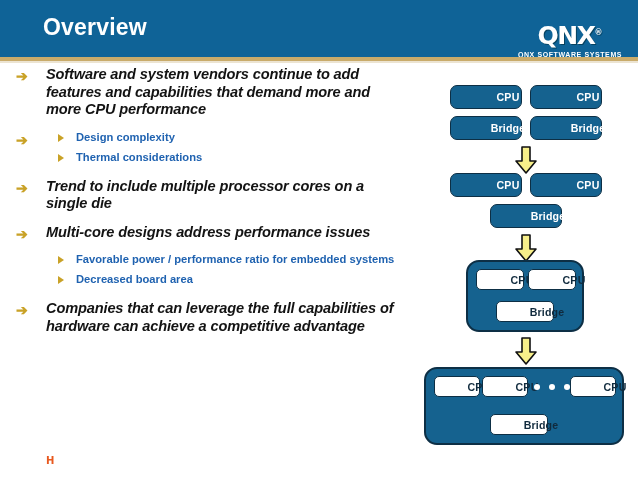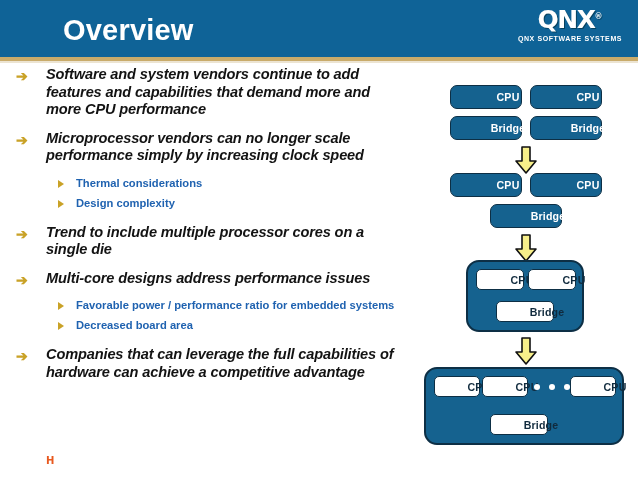--- a/index.html
+++ b/index.html
@@ -19,23 +19,23 @@
   
   .header {
     position: absolute;
     left: 0; top: 0;
     width: 638px;
     height: 57px;
     background: #0f6397;
   }
   .header-title {
     position: absolute;
-    left: 63px;
+    left: 43px;
     top: 14px;
-    font-size: 29px;
+    font-size: 23px;
     font-weight: bold;
     color: #ffffff;
     letter-spacing: 0.2px;
   }
   .header-rule {
     position: absolute;
     left: 0; top: 57px;
     width: 638px;
     height: 4px;
     background: #c9ab6a;
@@ -45,21 +45,21 @@
     left: 0; top: 61px;
     width: 638px;
     height: 2px;
     background: #ece4d2;
   }
 
   
   .logo {
     position: absolute;
     right: 12px;
-    top: 4px;
+    top: 20px;
     width: 112px;
     height: 42px;
     text-align: center;
   }
   .logo-mark {
     font-size: 25px;
     font-weight: bold;
     color: #ffffff;
     letter-spacing: -1.5px;
     line-height: 26px;
@@ -227,30 +227,29 @@
 
 <div class="content">
 
   <div class="bullet">
     <span class="bullet-arrow">➔</span>
     <div class="bullet-text">Software and system vendors continue to add features and capabilities that demand more and more CPU performance</div>
   </div>
 
   <div class="bullet">
     <span class="bullet-arrow">➔</span>
-    <div class="bullet-text">Microprocessor vendors can no longer scale performance simply by increasing clock speed</div>
   </div>
   <div class="subbullets">
     <div class="subbullet">
       <span class="subbullet-marker"></span>
-      <div class="subbullet-text">Thermal considerations</div>
+      <div class="subbullet-text">Design complexity</div>
     </div>
     <div class="subbullet">
       <span class="subbullet-marker"></span>
-      <div class="subbullet-text">Design complexity</div>
+      <div class="subbullet-text">Thermal considerations</div>
     </div>
   </div>
   <div class="gap-after-subs"></div>
 
   <div class="bullet">
     <span class="bullet-arrow">➔</span>
     <div class="bullet-text">Trend to include multiple processor cores on a single die</div>
   </div>
 
   <div class="bullet">

